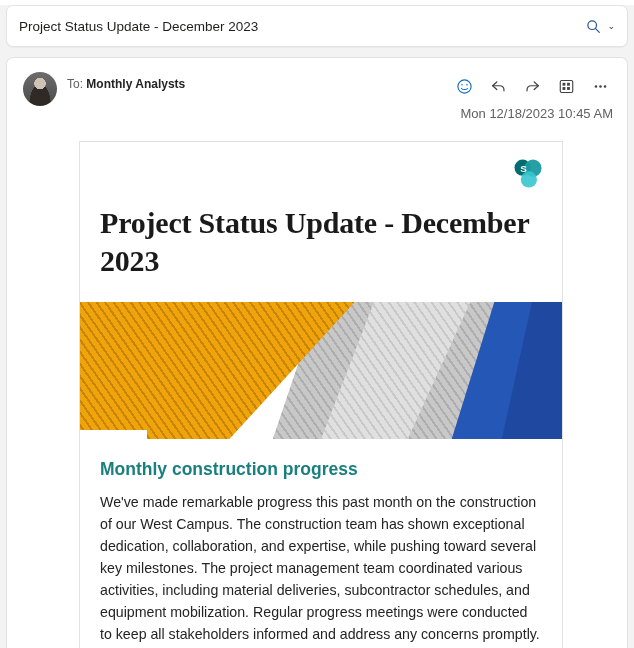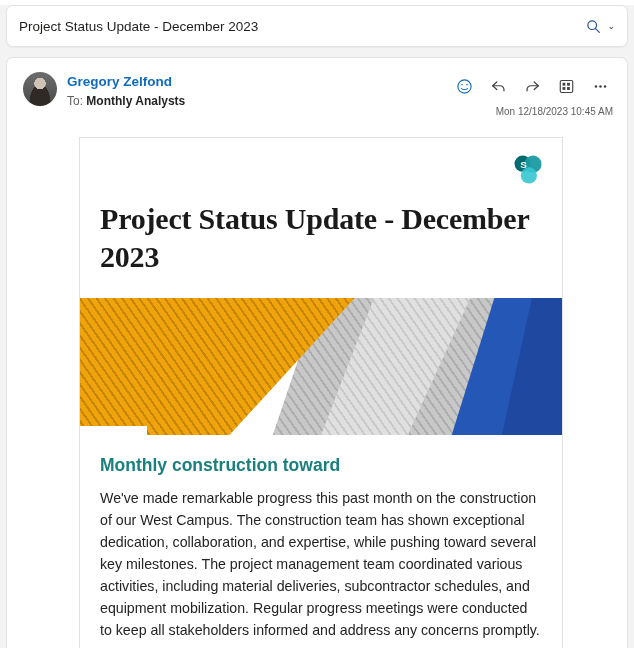--- a/index.html
+++ b/index.html
@@ -116,21 +116,21 @@
     flex: 0 0 auto;
     padding-top: 1px;
   }
   .header-icons {
     display: flex;
     align-items: center;
     gap: 8px;
     color: #424242;
   }
   .timestamp {
-    font-size: 10px;
+    font-size: 13px;
     color: #616161;
     margin-top: 7px;
     white-space: nowrap;
     margin-left: 48px;
   }
 
   
   .newsletter {
     margin: 12px 64px 0 72px;
     border: 1px solid #e1e1e1;
@@ -259,21 +259,20 @@
       <div class="caret">⌄</div>
     </div>
   </div>
 
   <div class="message-pane">
 
     <div class="msg-header">
       <div class="avatar"></div>
 
       <div class="sender-block">
-        <div class="sender-name">Gregory Zelfond</div>
         <div class="recipients">
           <span class="to-label">To:</span>
           <span class="to-value">Monthly Analysts</span>
         </div>
       </div>
 
       <div class="header-right">
         <div class="header-icons">
 
           <div class="icon-btn">
@@ -340,18 +339,18 @@
           <div class="hero-gray"></div>
           <div class="hero-lightgray"></div>
           <div class="hero-blue"></div>
           <div class="hero-blue-dark"></div>
           <div class="hero-orange"></div>
           <div class="hero-orange2"></div>
           <div class="hero-white-streak"></div>
         </div>
       </div>
 
-      <div class="section-head">Monthly construction toward</div>
+      <div class="section-head">Monthly construction progress</div>
       <div class="body-copy">We've made remarkable progress this past month on the construction of our West Campus. The construction team has shown exceptional dedication, collaboration, and expertise, while pushing toward several key milestones. The project management team coordinated various activities, including material deliveries, subcontractor schedules, and equipment mobilization. Regular progress meetings were conducted to keep all stakeholders informed and address any concerns promptly.</div>
 
     </div>
   </div>
 </div>
 
 </body></html>

